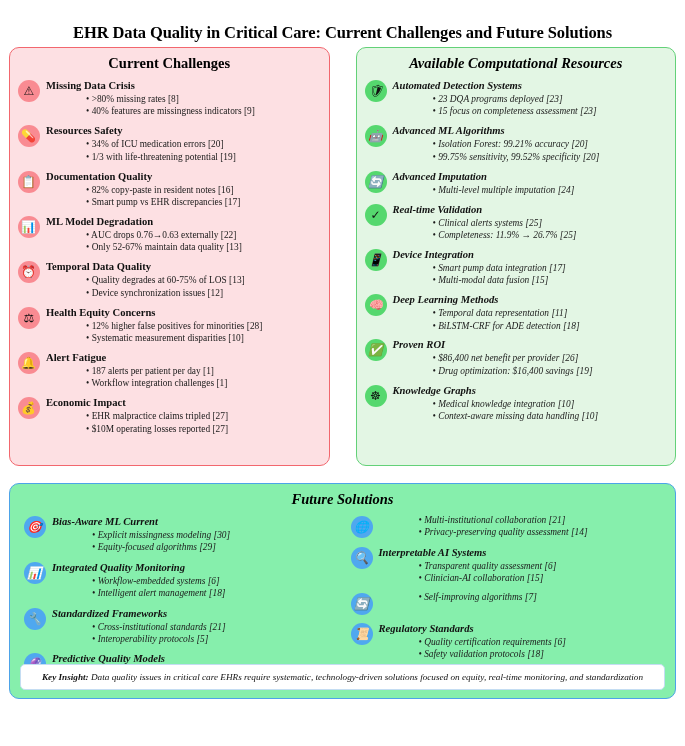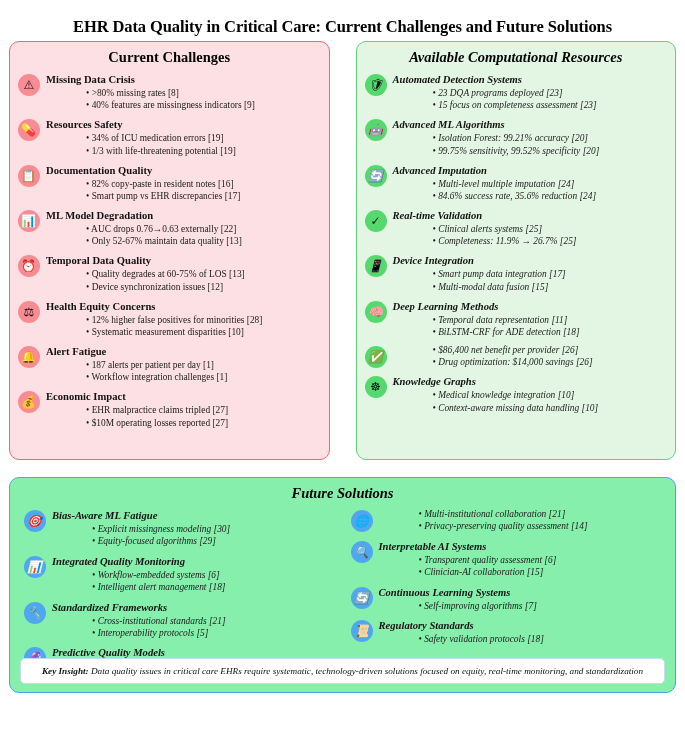--- a/index.html
+++ b/index.html
@@ -15,21 +15,21 @@
     overflow: hidden;
     position: relative;
   }
   #page-title {
     text-align: center;
     font-family: "Liberation Serif", serif;
     font-weight: bold;
     font-size: 16.5px;
     letter-spacing: -0.1px;
     color: #000000;
-    margin: 16px 0 0 0;
+    margin: 22px 0 0 0;
     line-height: 22px;
   }
   .panels-top {
     display: flex;
     gap: 26px;
     padding: 3px 9px 8px 9px;
     box-sizing: border-box;
     height: 430px;
   }
   .panel {
@@ -151,21 +151,21 @@
           <div class="item-body">
             <div class="item-title">Missing Data Crisis</div>
             <div class="bullet">• &gt;80% missing rates [8]</div>
             <div class="bullet">• 40% features are missingness indicators [9]</div>
           </div>
         </div>
         <div class="item">
           <span class="badge badge-red">💊</span>
           <div class="item-body">
             <div class="item-title">Resources Safety</div>
-            <div class="bullet">• 34% of ICU medication errors [19]</div>
+            <div class="bullet">• 34% of ICU medication errors [20]</div>
             <div class="bullet">• 1/3 with life-threatening potential [19]</div>
           </div>
         </div>
         <div class="item">
           <span class="badge badge-red">📋</span>
           <div class="item-body">
             <div class="item-title">Documentation Quality</div>
             <div class="bullet">• 82% copy-paste in resident notes [16]</div>
             <div class="bullet">• Smart pump vs EHR discrepancies [17]</div>
           </div>
@@ -230,21 +230,20 @@
             <div class="item-title">Advanced ML Algorithms</div>
             <div class="bullet">• Isolation Forest: 99.21% accuracy [20]</div>
             <div class="bullet">• 99.75% sensitivity, 99.52% specificity [20]</div>
           </div>
         </div>
         <div class="item">
           <span class="badge badge-green">🔄</span>
           <div class="item-body">
             <div class="item-title">Advanced Imputation</div>
             <div class="bullet">• Multi-level multiple imputation [24]</div>
-            <div class="bullet">• 84.6% success rate, 35.6% reduction [24]</div>
           </div>
         </div>
         <div class="item">
           <span class="badge badge-green">✓</span>
           <div class="item-body">
             <div class="item-title">Real-time Validation</div>
             <div class="bullet">• Clinical alerts systems [25]</div>
             <div class="bullet">• Completeness: 11.9% → 26.7% [25]</div>
           </div>
         </div>
@@ -260,22 +259,23 @@
           <span class="badge badge-green">🧠</span>
           <div class="item-body">
             <div class="item-title">Deep Learning Methods</div>
             <div class="bullet">• Temporal data representation [11]</div>
             <div class="bullet">• BiLSTM-CRF for ADE detection [18]</div>
           </div>
         </div>
         <div class="item">
           <span class="badge badge-green">✅</span>
           <div class="item-body">
+            <div class="item-title">Proven ROI</div>
             <div class="bullet">• $86,400 net benefit per provider [26]</div>
-            <div class="bullet">• Drug optimization: $14,000 savings [26]</div>
+            <div class="bullet">• Drug optimization: $16,400 savings [19]</div>
           </div>
         </div>
         <div class="item">
           <span class="badge badge-green">☸</span>
           <div class="item-body">
             <div class="item-title">Knowledge Graphs</div>
             <div class="bullet">• Medical knowledge integration [10]</div>
             <div class="bullet">• Context-aware missing data handling [10]</div>
           </div>
         </div>
@@ -285,21 +285,21 @@
 </div>
 
 <section class="panel-future">
   <div class="panel-heading">Future Solutions</div>
   <div class="future-cols">
     <div class="future-col">
       <div class="items" id="future-left-list">
           <div class="item">
             <span class="badge badge-blue">🎯</span>
             <div class="item-body">
-              <div class="item-title">Bias-Aware ML Fatigue</div>
+              <div class="item-title">Bias-Aware ML Current</div>
               <div class="bullet">• Explicit missingness modeling [30]</div>
               <div class="bullet">• Equity-focused algorithms [29]</div>
             </div>
           </div>
           <div class="item">
             <span class="badge badge-blue">📊</span>
             <div class="item-body">
               <div class="item-title">Integrated Quality Monitoring</div>
               <div class="bullet">• Workflow-embedded systems [6]</div>
               <div class="bullet">• Intelligent alert management [18]</div>
@@ -336,28 +336,28 @@
             <span class="badge badge-blue">🔍</span>
             <div class="item-body">
               <div class="item-title">Interpretable AI Systems</div>
               <div class="bullet">• Transparent quality assessment [6]</div>
               <div class="bullet">• Clinician-AI collaboration [15]</div>
             </div>
           </div>
           <div class="item">
             <span class="badge badge-blue">🔄</span>
             <div class="item-body">
-              <div class="item-title">Continuous Learning Systems</div>
               <div class="bullet">• Self-improving algorithms [7]</div>
             </div>
           </div>
           <div class="item">
             <span class="badge badge-blue">📜</span>
             <div class="item-body">
               <div class="item-title">Regulatory Standards</div>
+              <div class="bullet">• Quality certification requirements [6]</div>
               <div class="bullet">• Safety validation protocols [18]</div>
             </div>
           </div>
         </div>
     </div>
   </div>
   <div class="key-insight">
     <span class="ki-label">Key Insight:</span><span> Data quality issues in critical care EHRs require systematic, technology-driven solutions focused on equity, real-time monitoring, and standardization</span>
   </div>
 </section>

